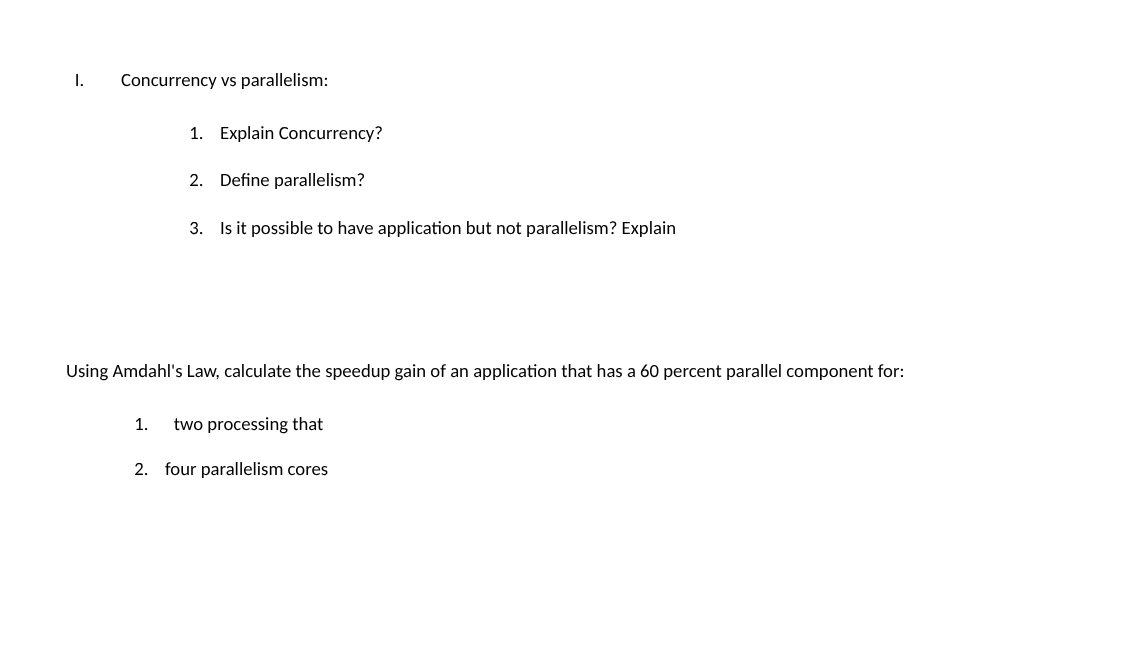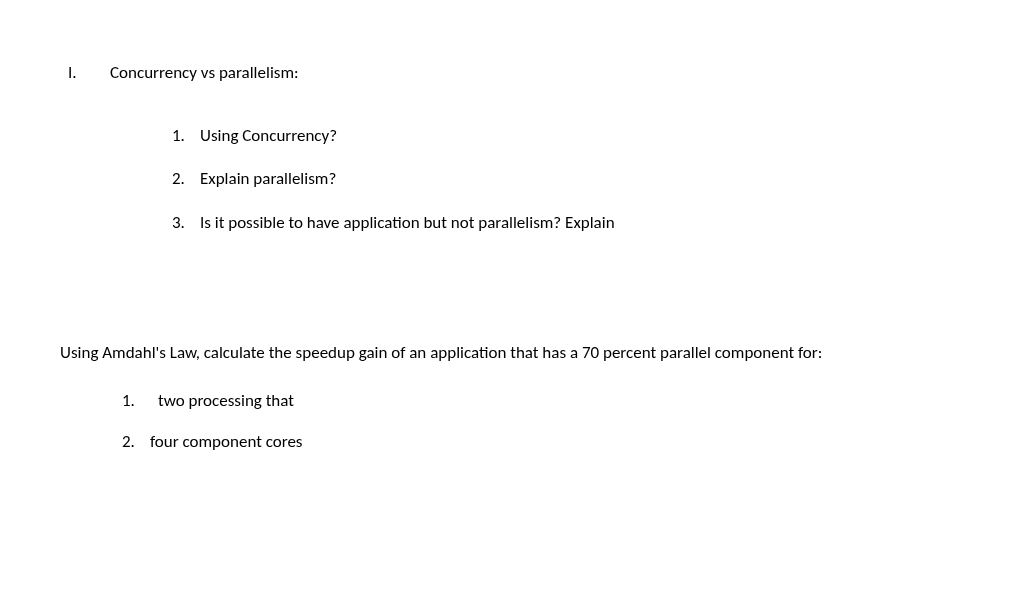--- a/index.html
+++ b/index.html
@@ -24,21 +24,21 @@
     .section-number {
       width: 50px;
       flex-shrink: 0;
       text-align: left;
       padding-left: 8px;
     }
     .section-content {
       flex: 1;
     }
     .section-title {
-      margin-bottom: 37px;
+      margin-bottom: 22px;
     }
     .sub-list {
       padding-left: 62px;
     }
     .sub-item {
       display: flex;
       margin-bottom: 18px;
     }
     .sub-number {
       width: 28px;
@@ -64,41 +64,41 @@
 </head>
 <body>
 
 <div class="section">
   <div class="section-number">I.</div>
   <div class="section-content">
     <div class="section-title">Concurrency vs parallelism:</div>
     <div class="sub-list">
       <div class="sub-item">
         <div class="sub-number">1.</div>
-        <div class="sub-text">Using Concurrency?</div>
+        <div class="sub-text">Explain Concurrency?</div>
       </div>
       <div class="sub-item">
         <div class="sub-number">2.</div>
-        <div class="sub-text">Explain parallelism?</div>
+        <div class="sub-text">Define parallelism?</div>
       </div>
       <div class="sub-item">
         <div class="sub-number">3.</div>
         <div class="sub-text">Is it possible to have application but not parallelism? Explain</div>
       </div>
     </div>
   </div>
 </div>
 
 <div class="section section-2">
   <div class="section-content">
-    <div class="section-title">Using Amdahl's Law, calculate the speedup gain of an application that has a 70 percent parallel component for:</div>
+    <div class="section-title">Using Amdahl's Law, calculate the speedup gain of an application that has a 60 percent parallel component for:</div>
     <div class="sub-list">
       <div class="sub-item">
         <div class="sub-number wide-num">1.</div>
         <div class="sub-text">two processing that</div>
       </div>
       <div class="sub-item">
         <div class="sub-number">2.</div>
-        <div class="sub-text">four component cores</div>
+        <div class="sub-text">four parallelism cores</div>
       </div>
     </div>
   </div>
 </div>
 
 </body></html>

